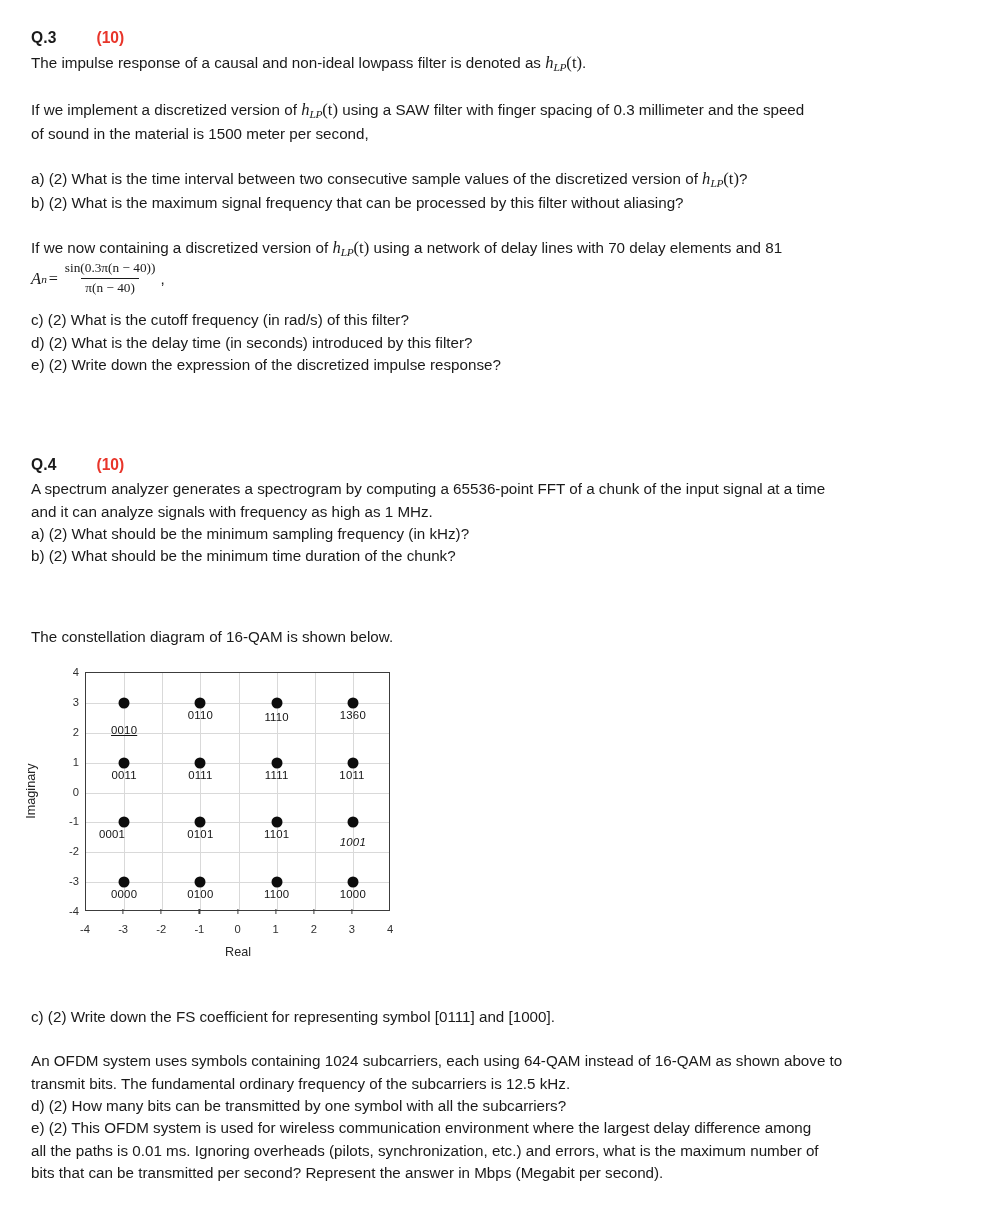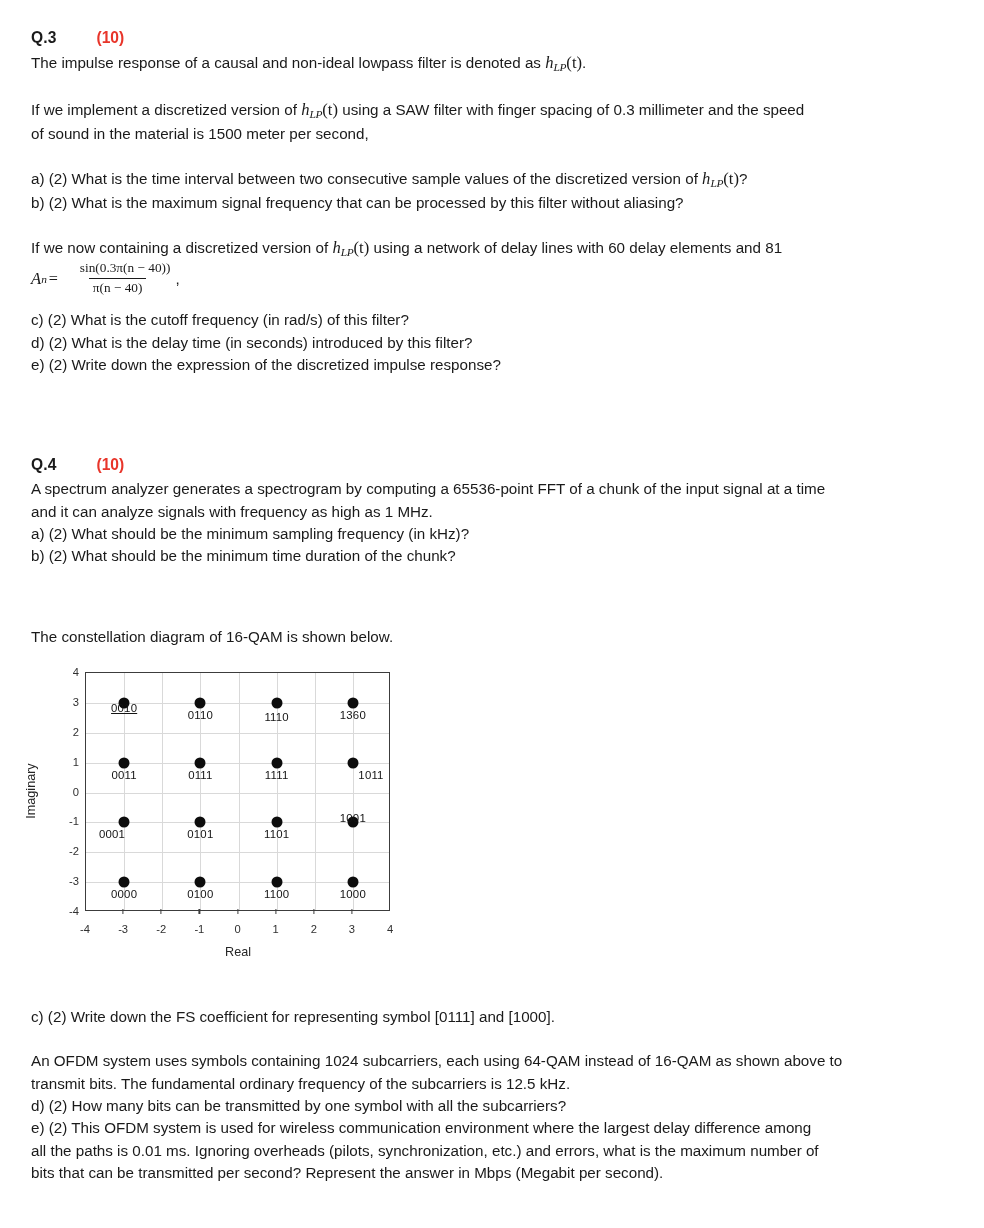--- a/index.html
+++ b/index.html
@@ -81,21 +81,21 @@
     flex-direction: column;
     align-items: center;
     vertical-align: middle;
     font-family: "Liberation Serif", serif;
     font-size: 13.3px;
     line-height: 1.25;
     margin: 0 1px;
     position: relative;
     top: -1px;
   }
-  .frac .num { padding: 0 4px 1px 4px; white-space: nowrap; margin-left: 15px; }
+  .frac .num { padding: 0 4px 1px 4px; white-space: nowrap; }
   .frac .den { padding: 1px 4px 0 4px; border-top: 1.1px solid #1a1a1a; white-space: nowrap; }
 
   .amp-line { position: relative; height: 48px; }
   .amp-line .inline-flow { display: flex; align-items: center; white-space: nowrap; }
 
   
   .chart-wrap {
     position: relative;
     width: 400px;
     height: 300px;
@@ -202,21 +202,21 @@
     <p class="t"><span>If we implement a discretized version of </span><span class="mi">h</span><span class="mi-sub">LP</span><span class="mparen">(t)</span><span> using a SAW filter with finger spacing of 0.3 millimeter and the speed</span></p>
     <p class="t">of sound in the material is 1500 meter per second,</p>
 
     <div class="gap-m"></div>
 
     <p class="t"><span>a) (2) What is the time interval between two consecutive sample values of the discretized version of </span><span class="mi">h</span><span class="mi-sub">LP</span><span class="mparen">(t)</span><span>?</span></p>
     <p class="t">b) (2) What is the maximum signal frequency that can be processed by this filter without aliasing?</p>
 
     <div class="gap-m"></div>
 
-    <p class="t"><span>If we now containing a discretized version of </span><span class="mi">h</span><span class="mi-sub">LP</span><span class="mparen">(t)</span><span> using a network of delay lines with 60 delay elements and 81</span></p>
+    <p class="t"><span>If we now containing a discretized version of </span><span class="mi">h</span><span class="mi-sub">LP</span><span class="mparen">(t)</span><span> using a network of delay lines with 70 delay elements and 81</span></p>
 
     <div class="amp-line">
       <div class="inline-flow">
           <span class="mi">A</span>
           <span class="mi-sub">n</span>
           <span class="mop">=</span>
           <span class="frac">
             <span class="num">sin(0.3π(n − 40))</span>
             <span class="den">π(n − 40)</span>
           </span>
@@ -277,43 +277,43 @@
           <div class="grid-v" style="left: 228.75px;"></div>
           <div class="grid-v" style="left: 266.875px;"></div>
           <div class="grid-h" style="top: 209.125px;"></div>
           <div class="grid-h" style="top: 179.25px;"></div>
           <div class="grid-h" style="top: 149.375px;"></div>
           <div class="grid-h" style="top: 119.5px;"></div>
           <div class="grid-h" style="top: 89.625px;"></div>
           <div class="grid-h" style="top: 59.75px;"></div>
           <div class="grid-h" style="top: 29.875px;"></div>
           <div class="pt" style="left: 38.125px; top: 29.875px; background: rgb(13, 13, 13);"></div>
-          <div class="pt-label" style="left: 38.125px; top: 27px; text-decoration: underline;">0010</div>
+          <div class="pt-label" style="left: 38.125px; top: 49px; text-decoration: underline;">0010</div>
           <div class="pt" style="left: 114.375px; top: 29.875px; background: rgb(13, 13, 13);"></div>
           <div class="pt-label" style="left: 114.375px; top: 33.875px;">0110</div>
           <div class="pt" style="left: 190.625px; top: 29.875px; background: rgb(13, 13, 13);"></div>
           <div class="pt-label" style="left: 190.625px; top: 36px;">1110</div>
           <div class="pt" style="left: 266.875px; top: 29.875px; background: rgb(13, 13, 13);"></div>
           <div class="pt-label" style="left: 266.875px; top: 33.875px;">1360</div>
           <div class="pt" style="left: 38.125px; top: 89.625px; background: rgb(13, 13, 13);"></div>
           <div class="pt-label" style="left: 38.125px; top: 93.625px;">0011</div>
           <div class="pt" style="left: 114.375px; top: 89.625px; background: rgb(13, 13, 13);"></div>
           <div class="pt-label" style="left: 114.375px; top: 93.625px;">0111</div>
           <div class="pt" style="left: 190.625px; top: 89.625px; background: rgb(13, 13, 13);"></div>
           <div class="pt-label" style="left: 190.625px; top: 93.625px;">1111</div>
           <div class="pt" style="left: 266.875px; top: 89.625px; background: rgb(13, 13, 13);"></div>
-          <div class="pt-label" style="left: 285px; top: 93.625px;">1011</div>
+          <div class="pt-label" style="left: 266px; top: 93.625px;">1011</div>
           <div class="pt" style="left: 38.125px; top: 149.375px; background: rgb(13, 13, 13);"></div>
           <div class="pt-label" style="left: 26px; top: 153.375px;">0001</div>
           <div class="pt" style="left: 114.375px; top: 149.375px; background: rgb(13, 13, 13);"></div>
           <div class="pt-label" style="left: 114.375px; top: 153.375px;">0101</div>
           <div class="pt" style="left: 190.625px; top: 149.375px; background: rgb(13, 13, 13);"></div>
           <div class="pt-label" style="left: 190.625px; top: 153.375px;">1101</div>
           <div class="pt" style="left: 266.875px; top: 149.375px; background: rgb(13, 13, 13);"></div>
-          <div class="pt-label" style="left: 266.875px; top: 137px;">1001</div>
+          <div class="pt-label" style="left: 266.875px; top: 161px; font-style: italic;">1001</div>
           <div class="pt" style="left: 38.125px; top: 209.125px; background: rgb(13, 13, 13);"></div>
           <div class="pt-label" style="left: 38.125px; top: 213.125px;">0000</div>
           <div class="pt" style="left: 114.375px; top: 209.125px; background: rgb(13, 13, 13);"></div>
           <div class="pt-label" style="left: 114.375px; top: 213.125px;">0100</div>
           <div class="pt" style="left: 190.625px; top: 209.125px; background: rgb(13, 13, 13);"></div>
           <div class="pt-label" style="left: 190.625px; top: 213.125px;">1100</div>
           <div class="pt" style="left: 266.875px; top: 209.125px; background: rgb(13, 13, 13);"></div>
           <div class="pt-label" style="left: 266.875px; top: 213.125px;">1000</div>
         </div>
       <div class="xtick-row" id="xtick-row">

